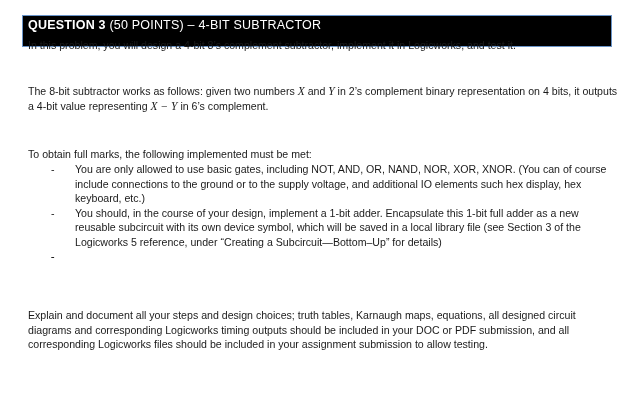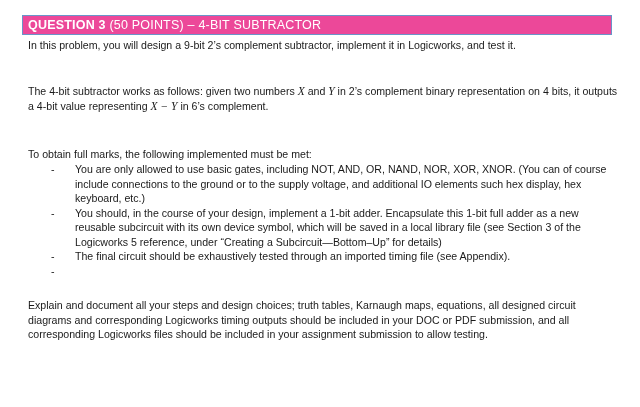--- a/index.html
+++ b/index.html
@@ -1,45 +1,45 @@
 <!DOCTYPE html>
 <html><head>
 <meta charset="utf-8">
 <style>
   html, body { margin: 0; padding: 0; background: #ffffff; }
   body { width: 640px; height: 407px; position: relative; overflow: hidden;
          font-family: "Liberation Sans", sans-serif; color: #1a1a1a; }
-  .header { position: absolute; left: 22px; top: 15px; width: 590px; height: 20px;
-            background: #ec4899; border: 1px solid #6a94c8; box-sizing: border-box;
+  .header { position: absolute; left: 22px; top: 15px; width: 590px; height: 32px;
+            background: #000000; border: 1px solid #6a94c8; box-sizing: border-box;
             color: #ffffff; font-size: 12.5px; line-height: 19px; padding-left: 5px;
             letter-spacing: 0.2px; }
   .header b { font-weight: bold; }
   .p { position: absolute; left: 28px; font-size: 10.6px; line-height: 14.5px; width: 590px; }
   .math { font-family: "Liberation Serif", serif; font-style: italic; font-size: 11.5px; }
   .list { position: absolute; left: 28px; top: 162px; width: 590px; margin: 0; padding: 0; list-style: none;
           font-size: 10.6px; line-height: 14.5px; }
   .list li { position: relative; padding-left: 47px; }
   .list li .dash { position: absolute; left: 23px; top: 0; }
 </style>
 </head>
 <body>
 
 <div class="header">
   <b>QUESTION 3</b>
   <span>(50 POINTS)</span>
   <span>–</span>
   <span>4-BIT SUBTRACTOR</span>
 </div>
 
-<div class="p" style="top:38px">In this problem, you will design a 9-bit 2’s complement subtractor, implement it in Logicworks, and test it.</div>
+<div class="p" style="top:38px">In this problem, you will design a 4-bit 8’s complement subtractor, implement it in Logicworks, and test it.</div>
 
-<div class="p" style="top:84px"><span>The 4-bit subtractor works as follows: given two numbers </span><span class="math">X</span><span> and </span><span class="math">Y</span><span> in 2’s complement binary representation on 4 bits, it outputs a 4-bit value representing </span><span class="math">X − Y</span><span> in 6’s complement.</span></div>
+<div class="p" style="top:84px"><span>The 8-bit subtractor works as follows: given two numbers </span><span class="math">X</span><span> and </span><span class="math">Y</span><span> in 2’s complement binary representation on 4 bits, it outputs a 4-bit value representing </span><span class="math">X − Y</span><span> in 6’s complement.</span></div>
 
 <div class="p" style="top:147px">To obtain full marks, the following implemented must be met:</div>
 
 <ul class="list">
   <li><span class="dash">-</span><span>You are only allowed to use basic gates, including NOT, AND, OR, NAND, NOR, XOR, XNOR. (You can of course include connections to the ground or to the supply voltage, and additional IO elements such hex display, hex keyboard, etc.)</span></li>
   <li><span class="dash">-</span><span>You should, in the course of your design, implement a 1-bit adder. Encapsulate this 1-bit full adder as a new reusable subcircuit with its own device symbol, which will be saved in a local library file (see Section 3 of the Logicworks 5 reference, under “Creating a Subcircuit—Bottom–Up” for details)</span></li>
-  <li><span class="dash">-</span><span>The final circuit should be exhaustively tested through an imported timing file (see Appendix).</span></li>
+  <li><span class="dash">-</span></li>
   <li><span class="dash">-</span></li>
 </ul>
 
-<div class="p" style="top:298px">Explain and document all your steps and design choices; truth tables, Karnaugh maps, equations, all designed circuit diagrams and corresponding Logicworks timing outputs should be included in your DOC or PDF submission, and all corresponding Logicworks files should be included in your assignment submission to allow testing.</div>
+<div class="p" style="top:308px">Explain and document all your steps and design choices; truth tables, Karnaugh maps, equations, all designed circuit diagrams and corresponding Logicworks timing outputs should be included in your DOC or PDF submission, and all corresponding Logicworks files should be included in your assignment submission to allow testing.</div>
 
 </body></html>

